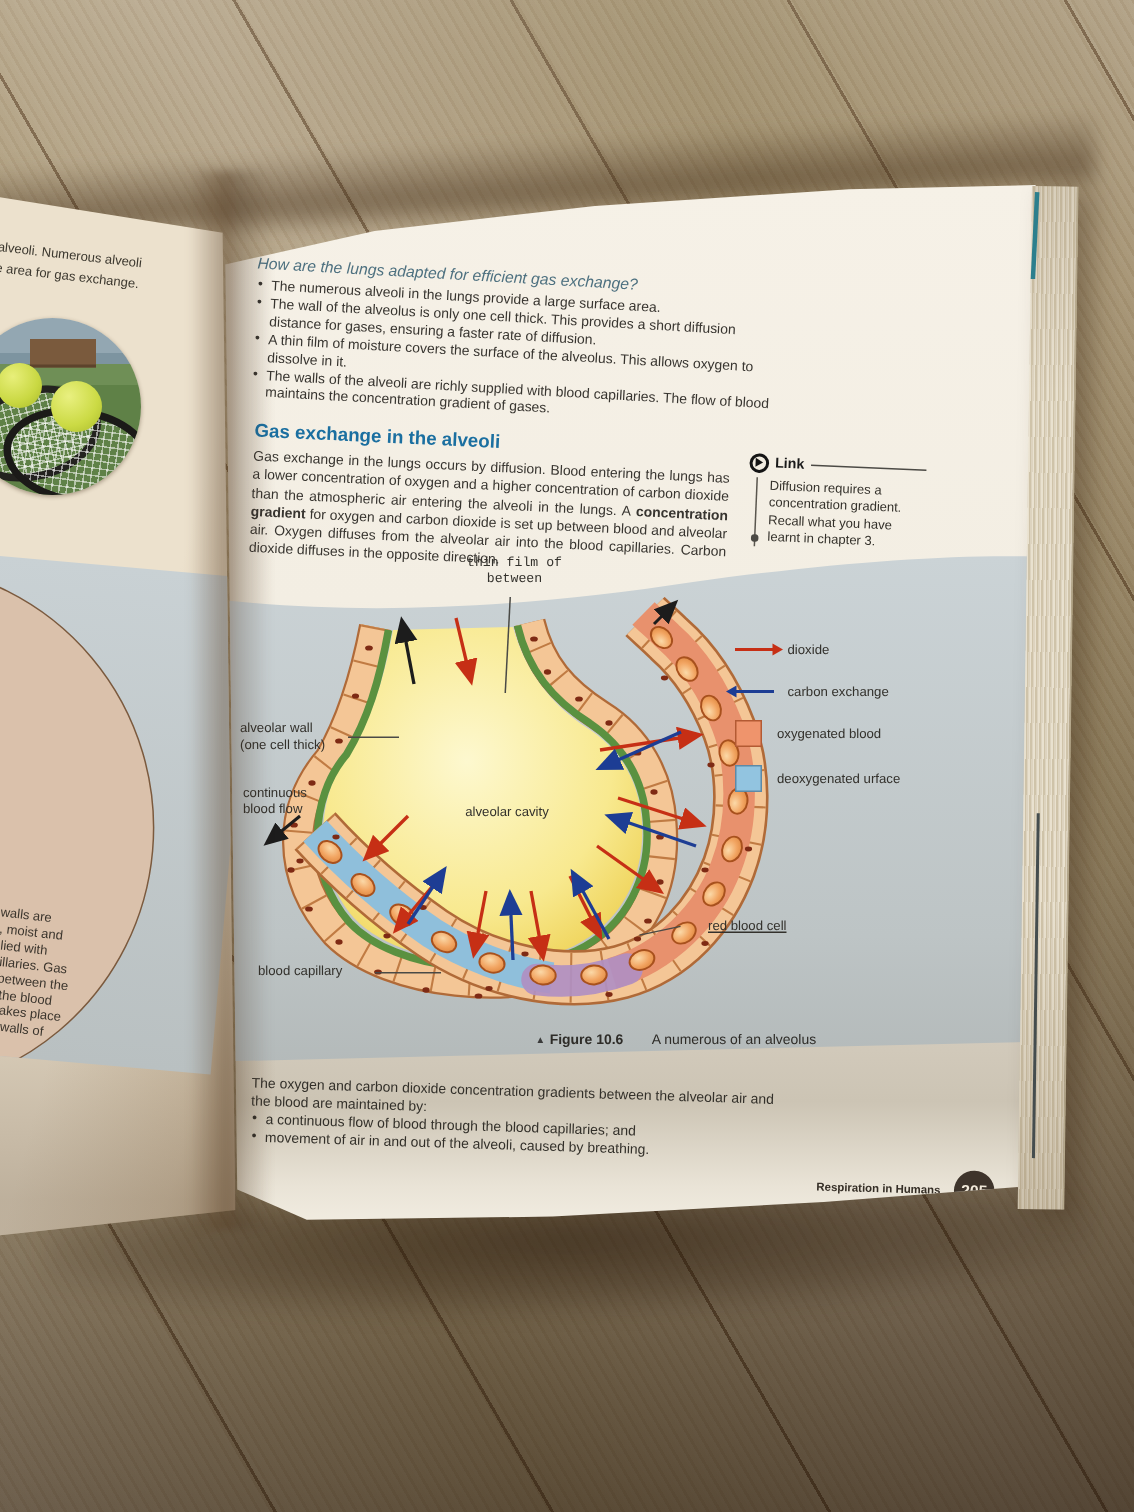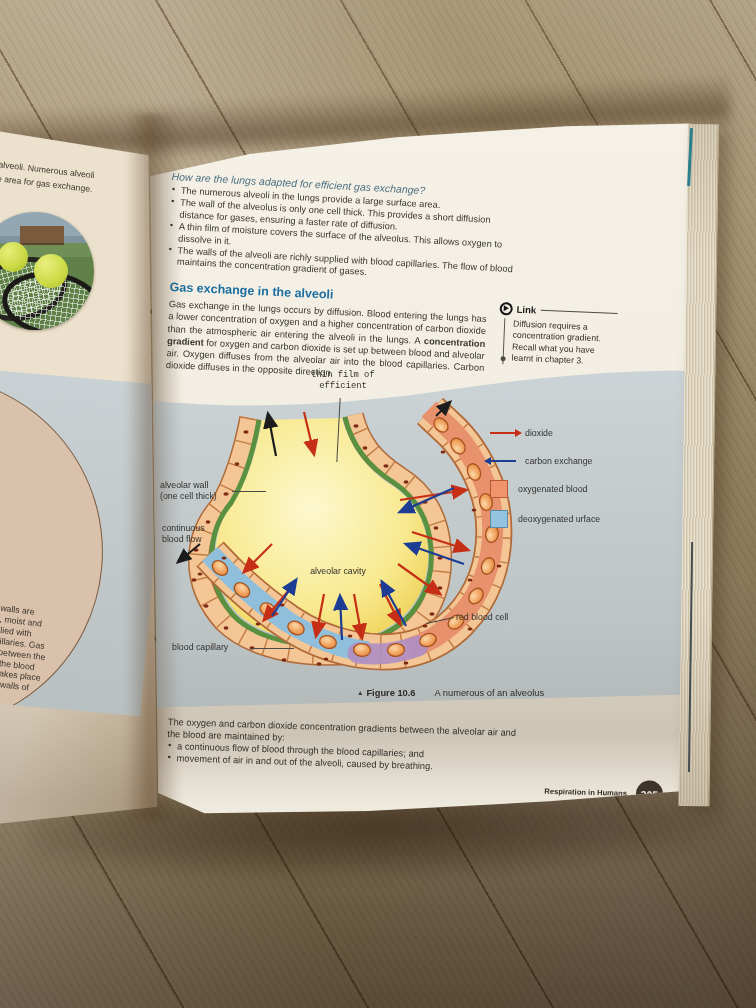--- a/index.html
+++ b/index.html
@@ -322,41 +322,41 @@
         </g>
 
         <g stroke="#1c1c1c" stroke-width="2" marker-end="url(#mk)">
           <line x1="56" y1="146" x2="34" y2="164"></line>
           <line x1="292" y1="18" x2="306" y2="4"></line>
         </g>
       </svg>
 
       <div class="flabel" style="left:176px;top:2px;width:70px;text-align:center;font-family:Liberation Mono, monospace;">
         <div>thin film of</div>
-        <div>efficient</div>
+        <div>between</div>
       </div>
       <div class="leader" style="left:206px;top:30px;width:1px;height:64px;transform:rotate(3deg);"></div>
 
       <div class="flabel" style="left:28px;top:112px;width:74px;">
         <div>alveolar wall</div>
         <div>(one cell thick)</div>
       </div>
       <div class="leader" style="left:100px;top:123px;width:34px;height:1px;"></div>
 
       <div class="flabel" style="left:30px;top:155px;width:60px;">
         <div>continuous</div>
         <div>blood flow</div>
       </div>
 
-      <div class="flabel" style="left:160px;top:168px;width:92px;text-align:center;margin-top:30px;">alveolar cavity</div>
+      <div class="flabel" style="left:160px;top:168px;width:92px;text-align:center;">alveolar cavity</div>
 
       <div class="flabel" style="left:40px;top:274px;width:80px;">blood capillary</div>
       <div class="leader" style="left:118px;top:280px;width:44px;height:1px;"></div>
 
-      <div class="flabel" style="left:324px;top:244px;width:80px;">red blood cell</div>
+      <div class="flabel" style="left:340px;top:244px;width:80px;text-decoration:underline;">red blood cell</div>
       <div class="leader" style="left:294px;top:252px;width:28px;height:1px;transform:rotate(-12deg);"></div>
 
       <div class="legend-row" style="top:60px;">
         <span class="leg-arrow red"></span>
         <span class="leg-label">dioxide</span>
       </div>
       <div class="legend-row" style="top:88px;">
         <span class="leg-arrow blue"></span>
         <span class="leg-label">carbon exchange</span>
       </div>

